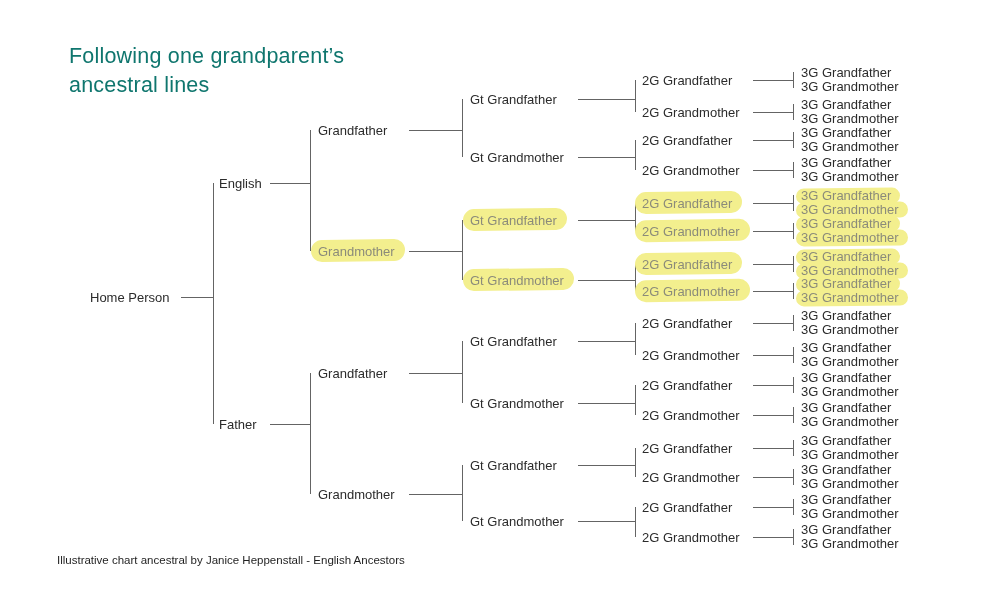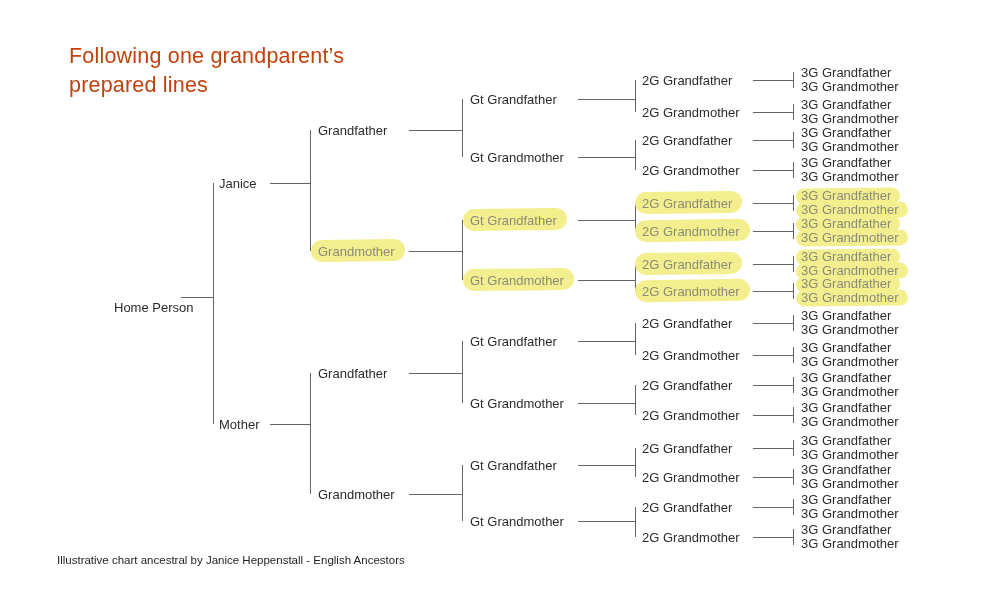--- a/index.html
+++ b/index.html
@@ -6,21 +6,21 @@
     --hl:#f3ef8e;
     --line:#646464;
     --txt:#2b2b2b;
     --hltxt:#8b8b7a;
   }
   html,body{margin:0;padding:0;background:#fff;}
   .page{
     position:relative;width:1000px;height:599px;background:#ffffff;overflow:hidden;
     font-family:"Liberation Sans","DejaVu Sans",sans-serif;color:var(--txt);
   }
-  .title{position:absolute;left:69px;top:42px;font-size:21.5px;line-height:29px;color:#c2410c;letter-spacing:.2px;}
+  .title{position:absolute;left:69px;top:42px;font-size:21.5px;line-height:29px;color:#0f766e;letter-spacing:.2px;}
   .caption{position:absolute;left:57px;top:554px;font-size:11.5px;color:#1f1f1f;}
   .node{position:absolute;transform:translateY(-50%);font-size:13px;line-height:15px;white-space:nowrap;color:var(--txt);text-align:right;}
   .node.hl{color:var(--hltxt);z-index:0;}
   .node.hl::before{
     content:"";position:absolute;left:-7px;right:-10px;top:-4px;bottom:-3px;
     background:var(--hl);border-radius:11px;transform:rotate(-0.8deg);z-index:-1;
   }
   .hline{position:absolute;height:1px;background:var(--line);}
   .vline{position:absolute;width:1px;background:var(--line);}
   .g3pair{position:absolute;transform:translateY(-50%);font-size:13px;line-height:14px;white-space:nowrap;color:var(--txt);}
@@ -30,29 +30,29 @@
     content:"";position:absolute;left:-5px;right:-9px;top:-1px;bottom:-1px;
     background:var(--hl);border-radius:8px;transform:rotate(-0.5deg);z-index:-1;
   }
 </style>
 </head>
 <body>
 
 <div class="page">
   <div class="title">
     <div>Following one grandparent’s</div>
-    <div>prepared lines</div>
+    <div>ancestral lines</div>
   </div>
   <div id="tree">
-      <div class="node" style="left: 90px; top: 307px; margin-left: 24px;">Home Person</div>
+      <div class="node" style="left: 90px; top: 297px;">Home Person</div>
       <div class="hline" style="left: 181px; width: 32px; top: 297px;"></div>
       <div class="vline" style="left: 213px; top: 183px; height: 241px;"></div>
-      <div class="node" style="left: 219px; top: 183px;">Janice</div>
+      <div class="node" style="left: 219px; top: 183px;">English</div>
       <div class="hline" style="left: 270px; width: 40px; top: 183px;"></div>
-      <div class="node" style="left: 219px; top: 424px;">Mother</div>
+      <div class="node" style="left: 219px; top: 424px;">Father</div>
       <div class="hline" style="left: 270px; width: 40px; top: 424px;"></div>
       <div class="vline" style="left: 310px; top: 130px; height: 121px;"></div>
       <div class="vline" style="left: 310px; top: 373px; height: 121px;"></div>
       <div class="node" style="left: 318px; top: 130px;">Grandfather</div>
       <div class="hline" style="left: 409px; width: 53px; top: 130px;"></div>
       <div class="node hl" style="left: 318px; top: 251px;">Grandmother</div>
       <div class="hline" style="left: 409px; width: 53px; top: 251px;"></div>
       <div class="node" style="left: 318px; top: 373px;">Grandfather</div>
       <div class="hline" style="left: 409px; width: 53px; top: 373px;"></div>
       <div class="node" style="left: 318px; top: 494px;">Grandmother</div>

